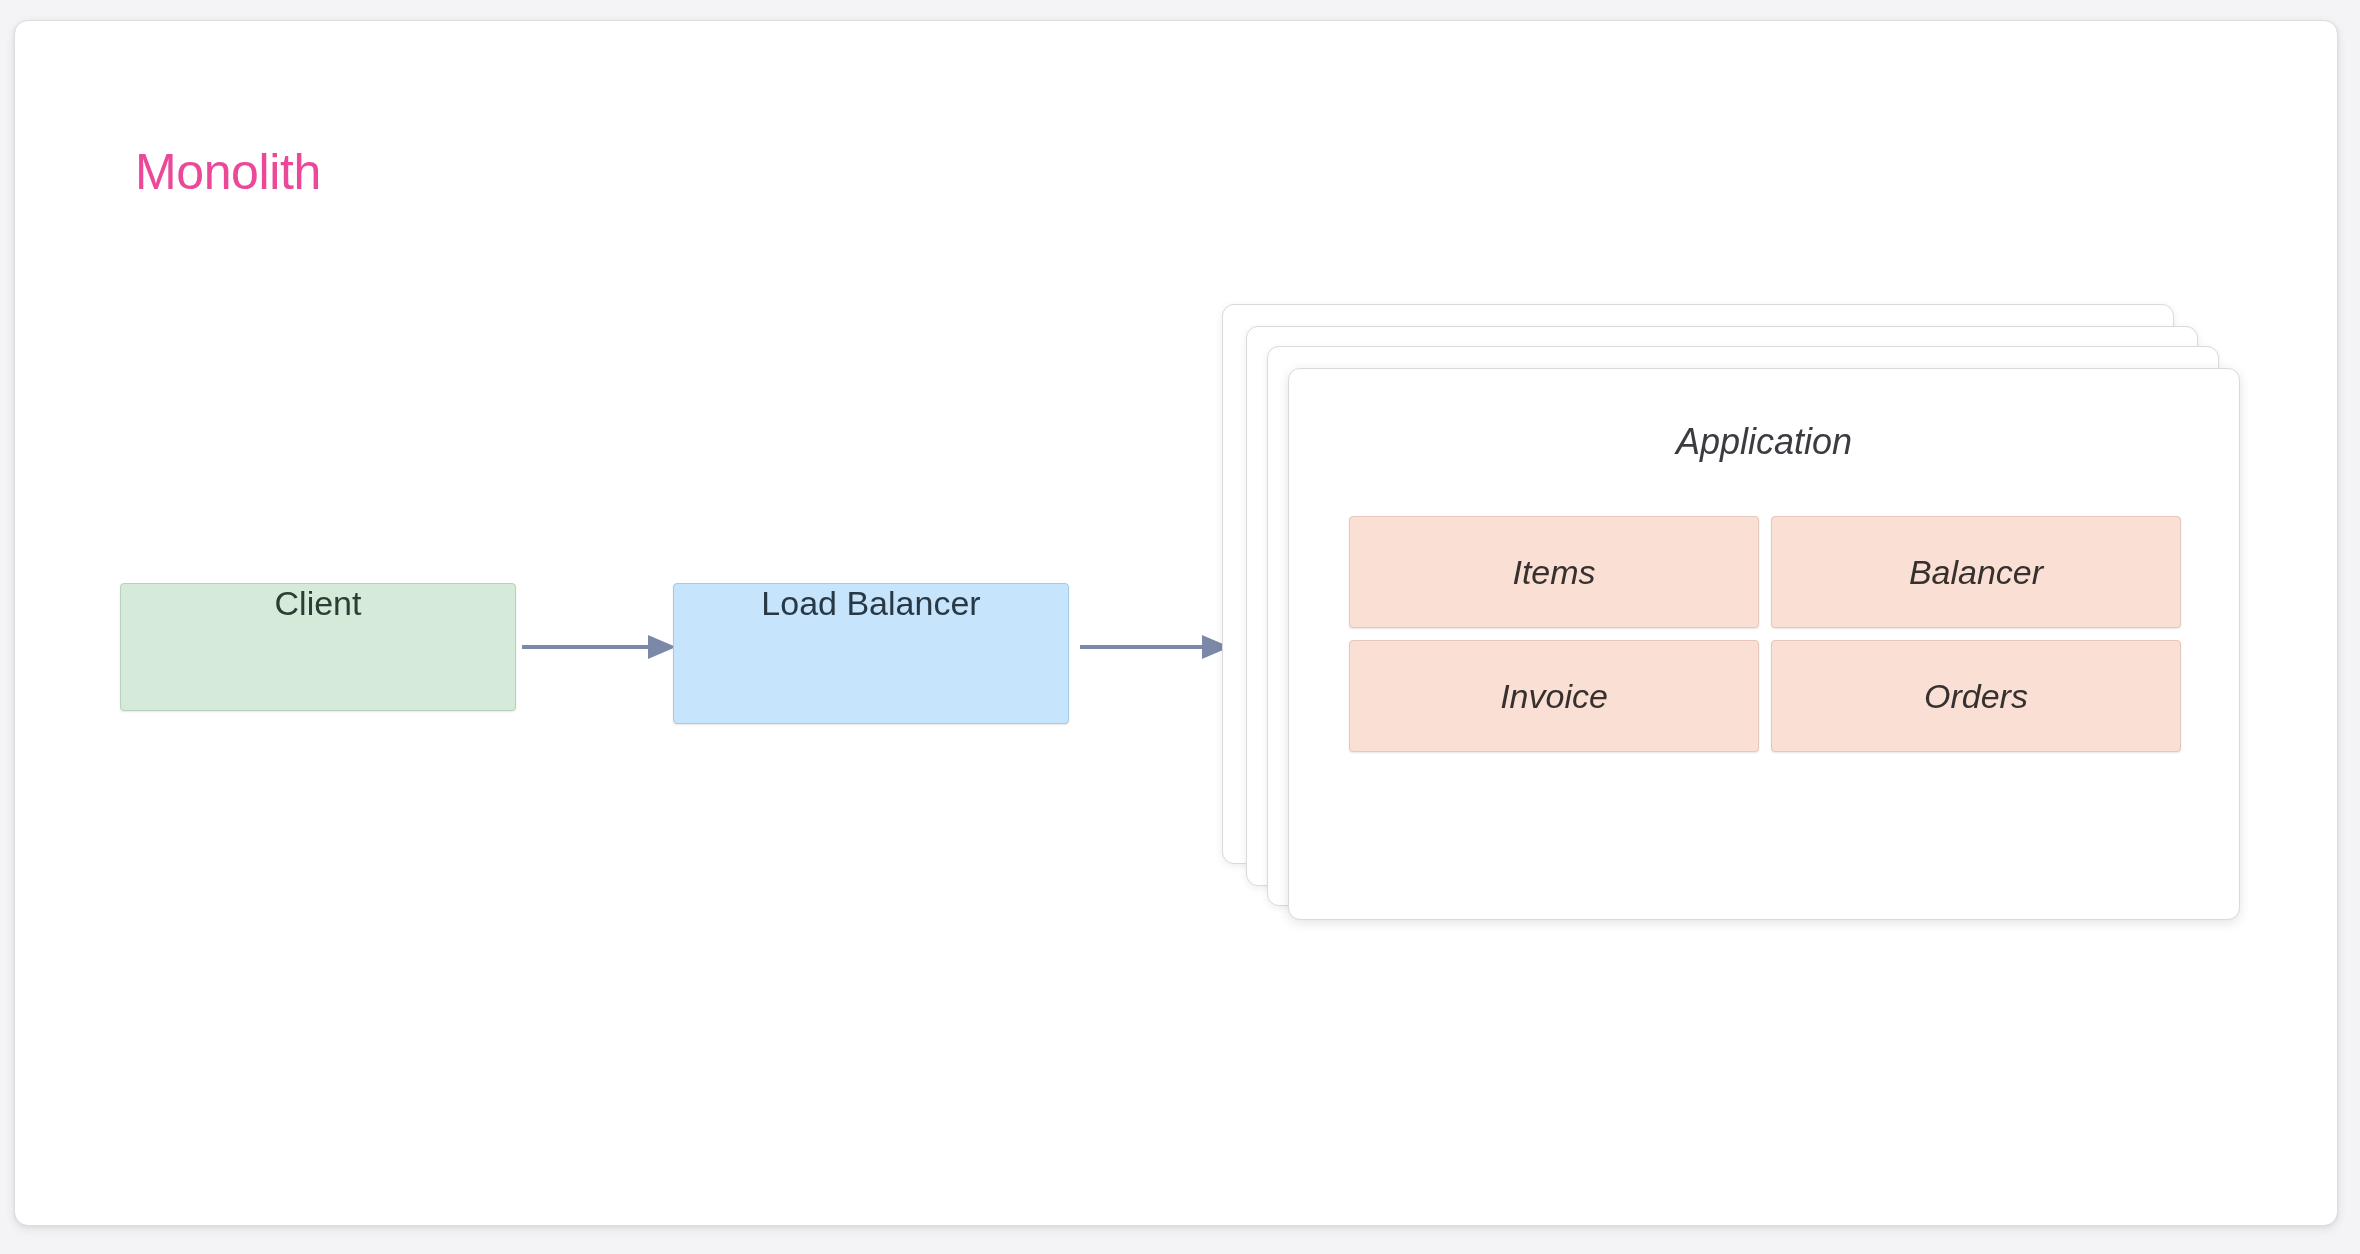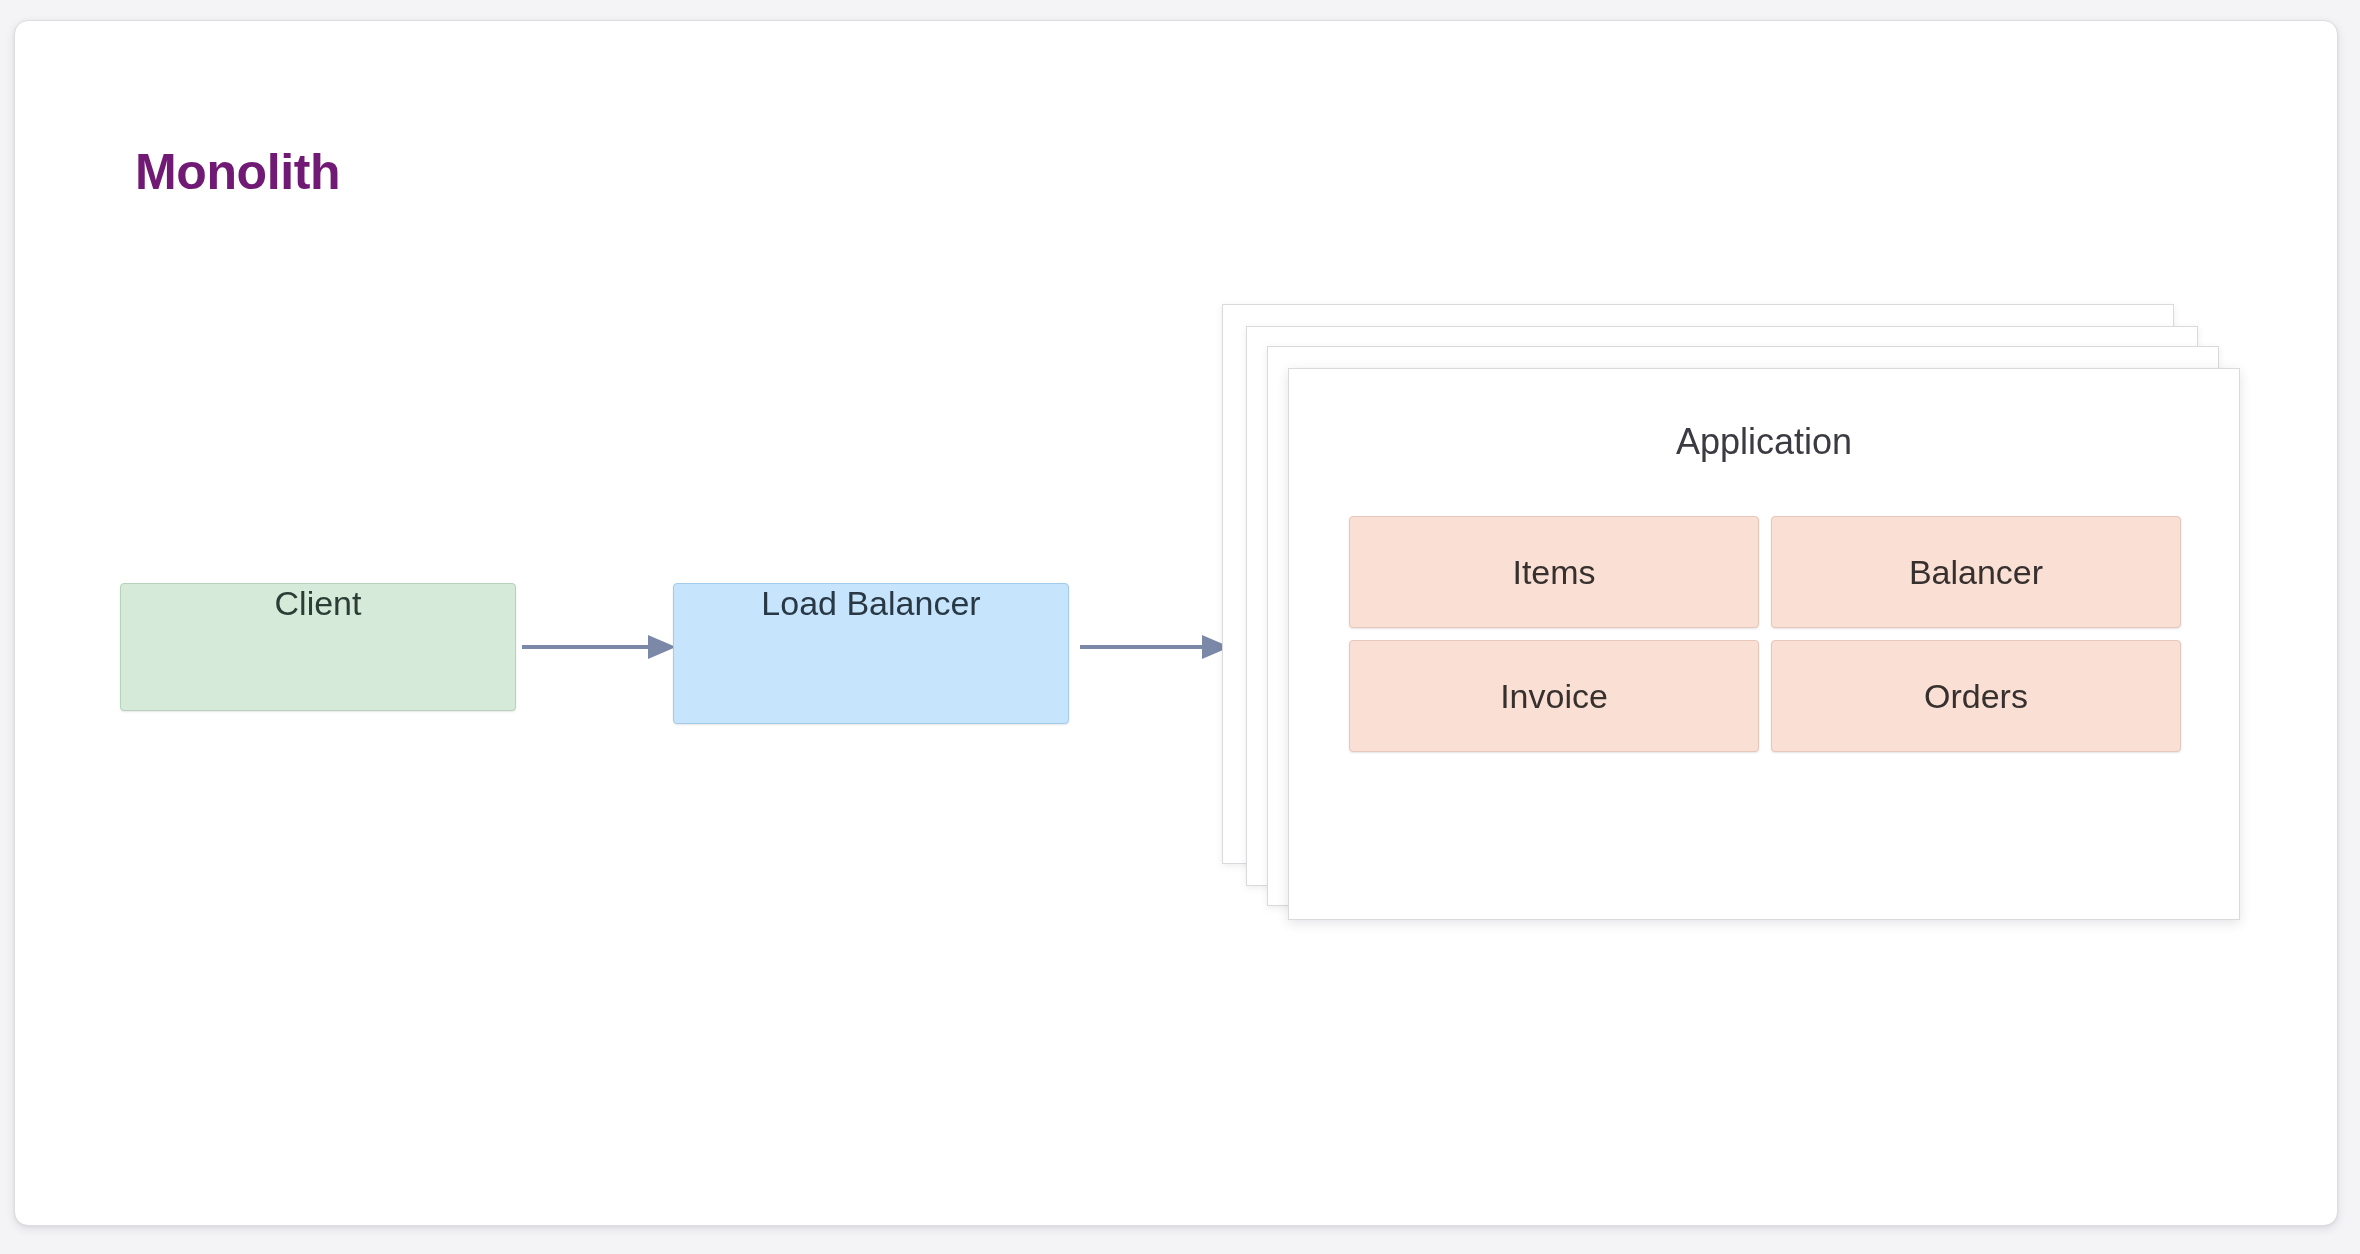--- a/index.html
+++ b/index.html
@@ -33,22 +33,22 @@
     box-sizing: border-box;
     box-shadow: 0 3px 10px rgba(40,40,60,0.10), 0 1px 3px rgba(40,40,60,0.06);
   }
 
   
   .diagram-title {
     position: absolute;
     left: 120px;
     top: 122px;
     font-size: 50px;
-    font-weight: bold;
-    color: #701a75;
+    font-weight: normal;
+    color: #ec4899;
     letter-spacing: -0.4px;
     white-space: nowrap;
   }
 
   
   .node {
     position: absolute;
     box-sizing: border-box;
     display: flex;
     align-items: flex-start;
@@ -94,22 +94,23 @@
     left: 1216px;
     top: 296px;
     width: 1030px;
     height: 640px;
   }
   .stack-layer {
     position: absolute;
     box-sizing: border-box;
     background: #ffffff;
     border: 1.5px solid #d9d9de;
-    border-radius: 0;
+    border-radius: 12px;
     box-shadow: 0 2px 7px rgba(50,50,70,0.09);
+    font-style: italic;
   }
   
   .stack-layer.l1 { left: 6px;  top: 8px;  width: 952px; height: 560px; }
   .stack-layer.l2 { left: 30px; top: 30px; width: 952px; height: 560px; }
   .stack-layer.l3 { left: 51px; top: 50px; width: 952px; height: 560px; }
   .stack-layer.l4 {
     left: 72px; top: 72px; width: 952px; height: 552px;
     box-shadow: 0 3px 11px rgba(50,50,70,0.13);
   }
 

